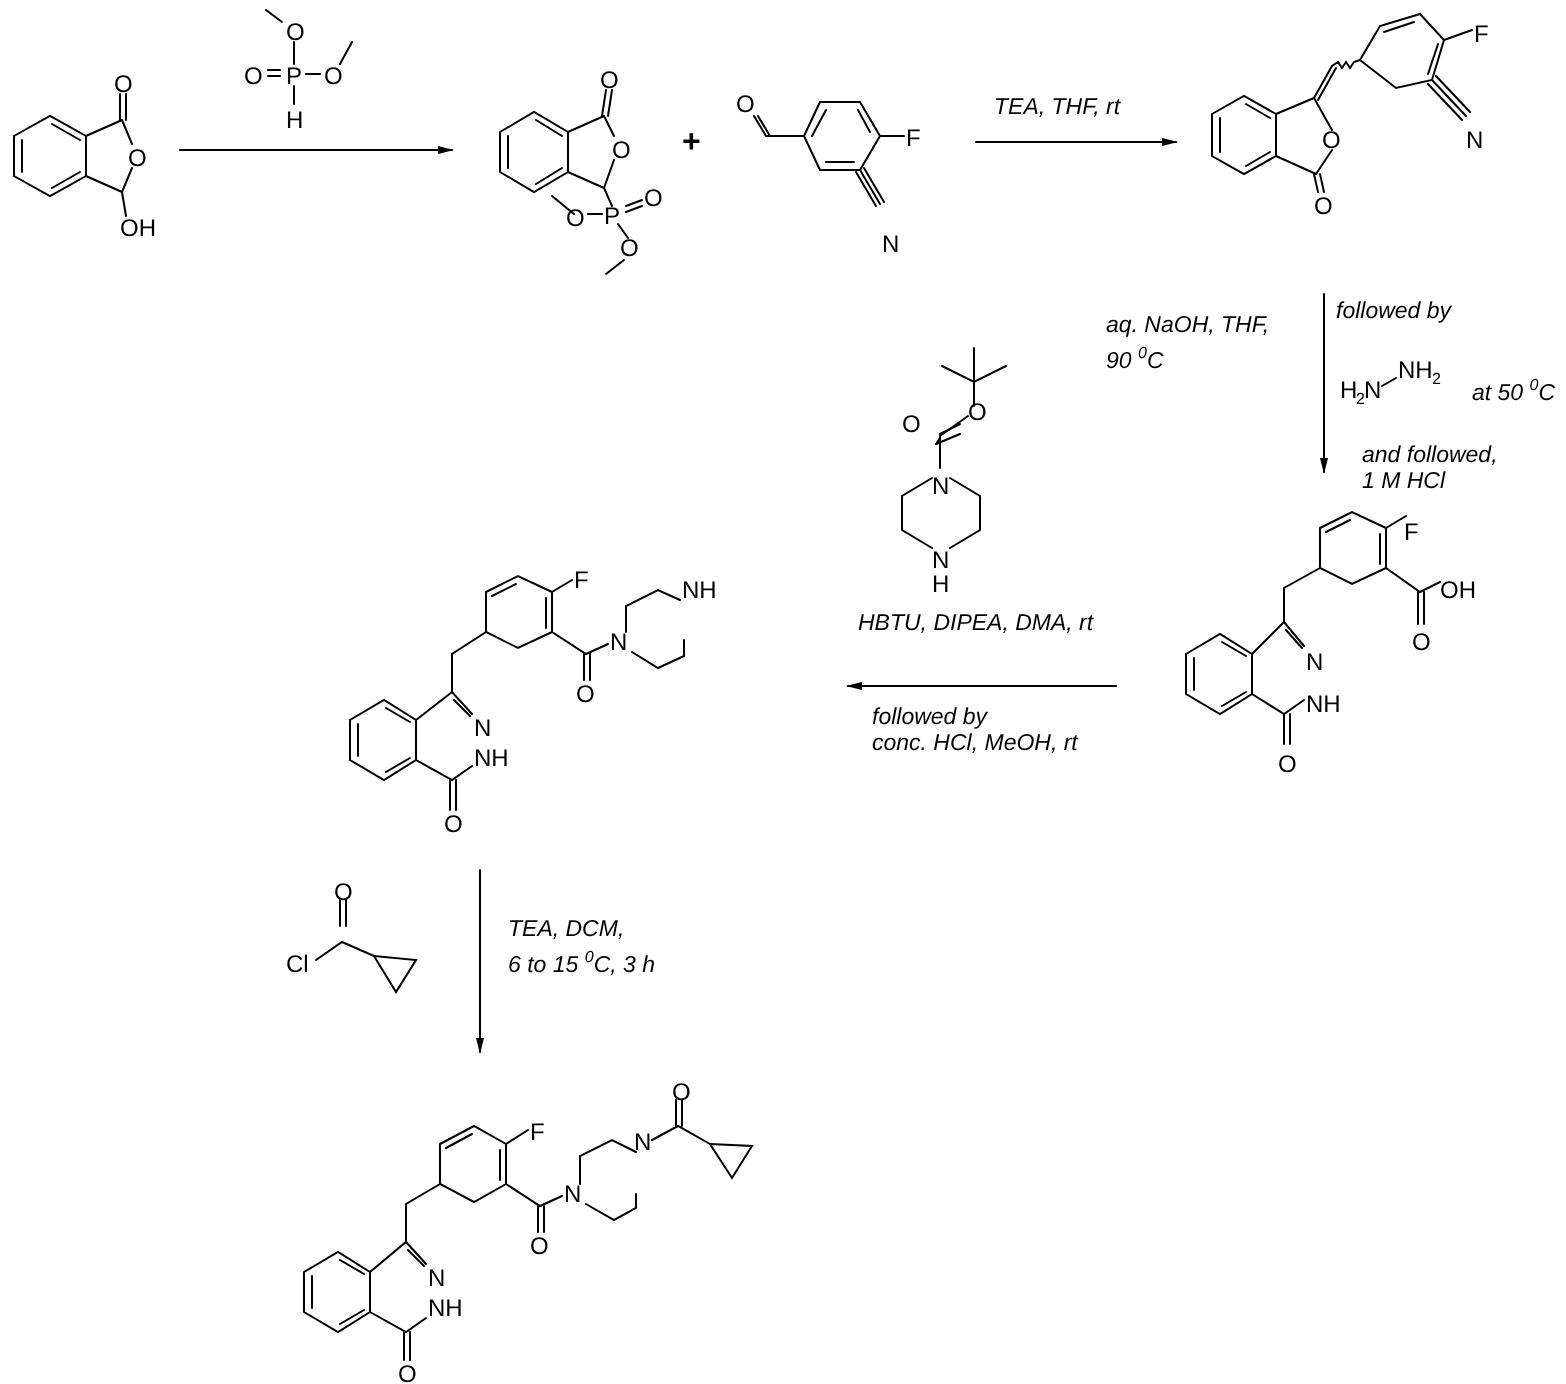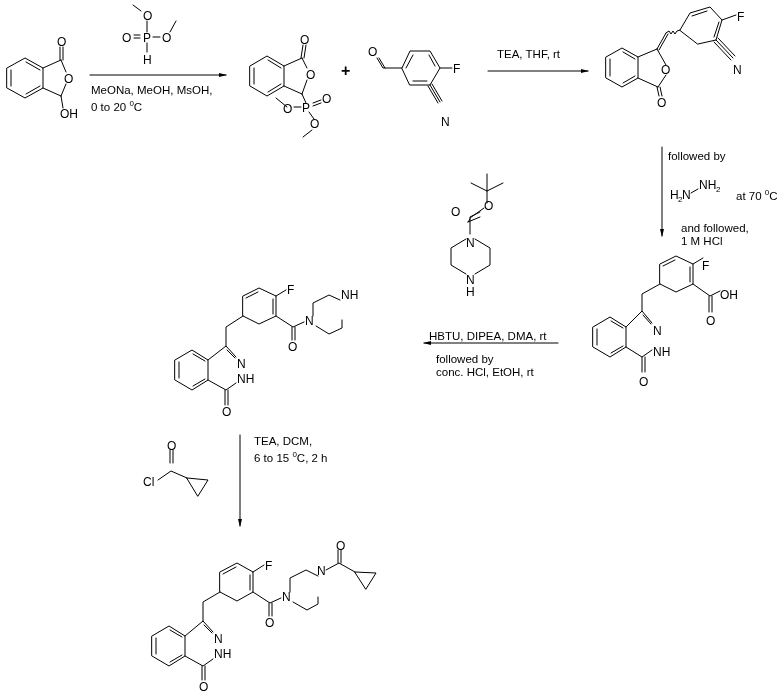--- a/index.html
+++ b/index.html
@@ -2,21 +2,21 @@
 <html><head>
   <meta charset="utf-8">
   <style>
     html, body { margin: 0; padding: 0; background: #ffffff; }
     #canvas { position: relative; width: 783px; height: 692px; background: #ffffff; overflow: hidden; }
     svg { position: absolute; left: 0; top: 0; }
     svg .b { stroke: #000; stroke-width: 1; fill: none; stroke-linecap: round; }
     svg text { font-family: "Liberation Sans", sans-serif; font-size: 12px; fill: #000; }
     svg text.atom { font-size: 12px; }
     svg text.sub { font-size: 8px; }
-    .cond { position: absolute; font-family: "Liberation Sans", sans-serif; font-size: 11.5px; line-height: 13px; color: #000; white-space: nowrap; }
+    .cond { position: absolute; font-family: "Liberation Sans", sans-serif; font-size: 11.5px; line-height: 13px; color: #000; white-space: nowrap; font-style: italic; }
     .cond sup { font-size: 8px; }
   </style>
 </head>
 <body>
 
 <div id="canvas">
 <svg width="783" height="692" viewBox="0 0 783 692">
   <defs>
     <marker id="ah" markerWidth="8" markerHeight="6" refX="7" refY="3" orient="auto">
       <path d="M0,1 L8,3 L0,5 Z" fill="#000"></path>
@@ -203,38 +203,38 @@
     <text class="atom" x="265" y="570">F</text>
     <text class="atom" x="317" y="575">N</text>
     <text class="atom" x="282" y="601">N</text>
     <text class="atom" x="265" y="627">O</text>
     <text class="atom" x="214" y="643">N</text>
     <text class="atom" x="214" y="658">NH</text>
     <text class="atom" x="199" y="691">O</text>
   </g>
 </svg>
 
-<div class="cond" style="left:91px; top:84px;">
-  <div>MeONa, MeOH, MsOH,</div>
-  <div><span>0 to 20 </span><sup>0</sup><span>C</span></div>
-</div>
 
 <div class="cond" style="left:497px; top:48px;">TEA, THF, rt</div>
 
+<div class="cond" style="left:553px; top:157px;">
+  <div>aq. NaOH, THF,</div>
+  <div><span>90 </span><sup>0</sup><span>C</span></div>
+</div>
 
 <div class="cond" style="left:668px; top:150px;">followed by</div>
-<div class="cond" style="left:736px; top:186px;"><span>at 70 </span><sup>0</sup><span>C</span></div>
+<div class="cond" style="left:736px; top:186px;"><span>at 50 </span><sup>0</sup><span>C</span></div>
 <div class="cond" style="left:681px; top:222px;">
   <div>and followed,</div>
   <div>1 M  HCl</div>
 </div>
 
-<div class="cond" style="left:429px; top:330px;">HBTU, DIPEA, DMA, rt</div>
+<div class="cond" style="left:429px; top:306px;">HBTU, DIPEA, DMA, rt</div>
 <div class="cond" style="left:436px; top:353px;">
   <div>followed by</div>
-  <div>conc. HCl, EtOH, rt</div>
-</div>
-
-<div class="cond" style="left:254px; top:435px;">
+  <div>conc. HCl, MeOH, rt</div>
+</div>
+
+<div class="cond" style="left:254px; top:459px;">
   <div>TEA, DCM,</div>
-  <div><span>6 to 15 </span><sup>0</sup><span>C, 2 h</span></div>
+  <div><span>6 to 15 </span><sup>0</sup><span>C, 3 h</span></div>
 </div>
 </div>
 
 </body></html>

